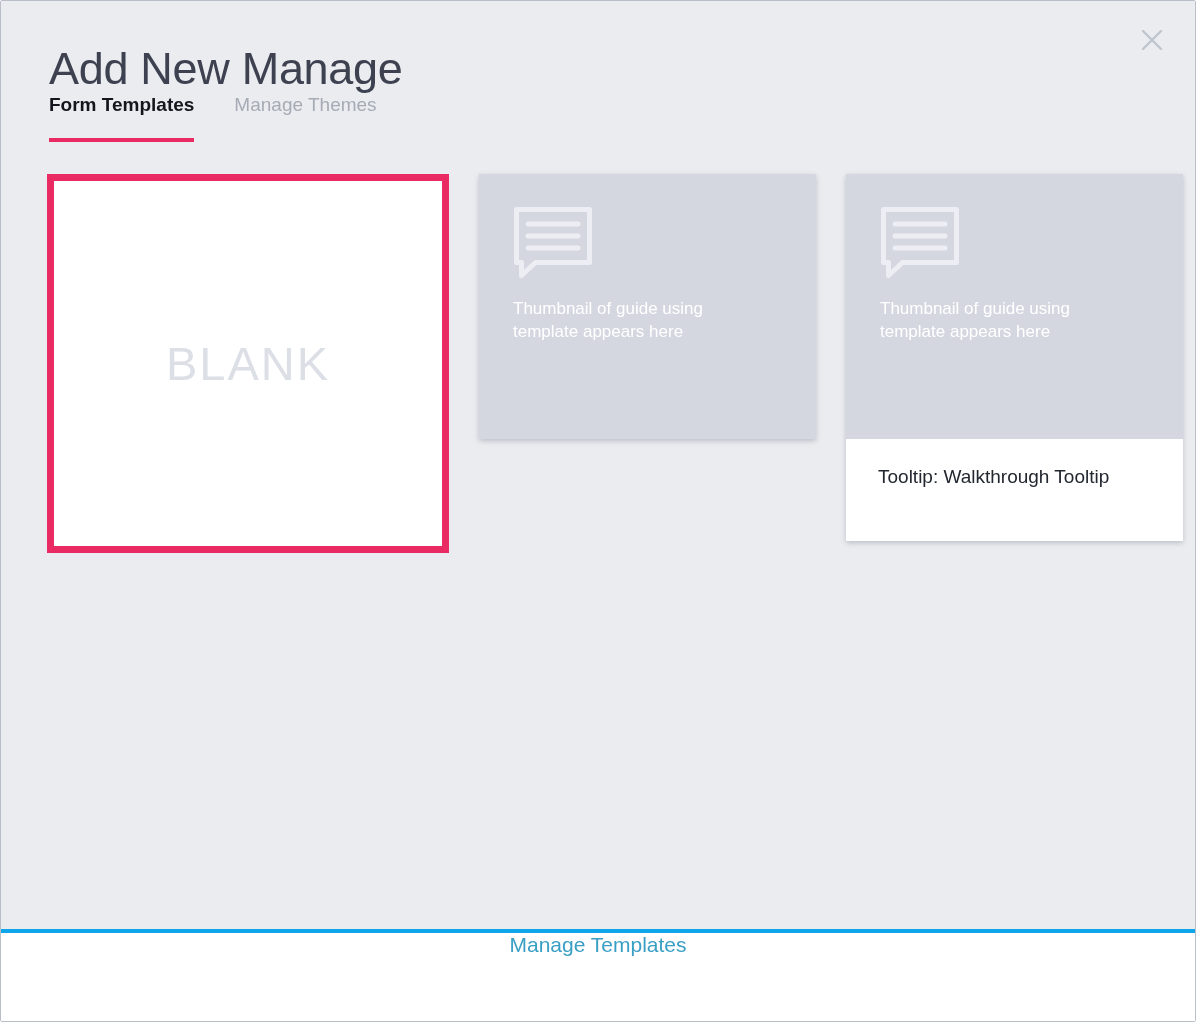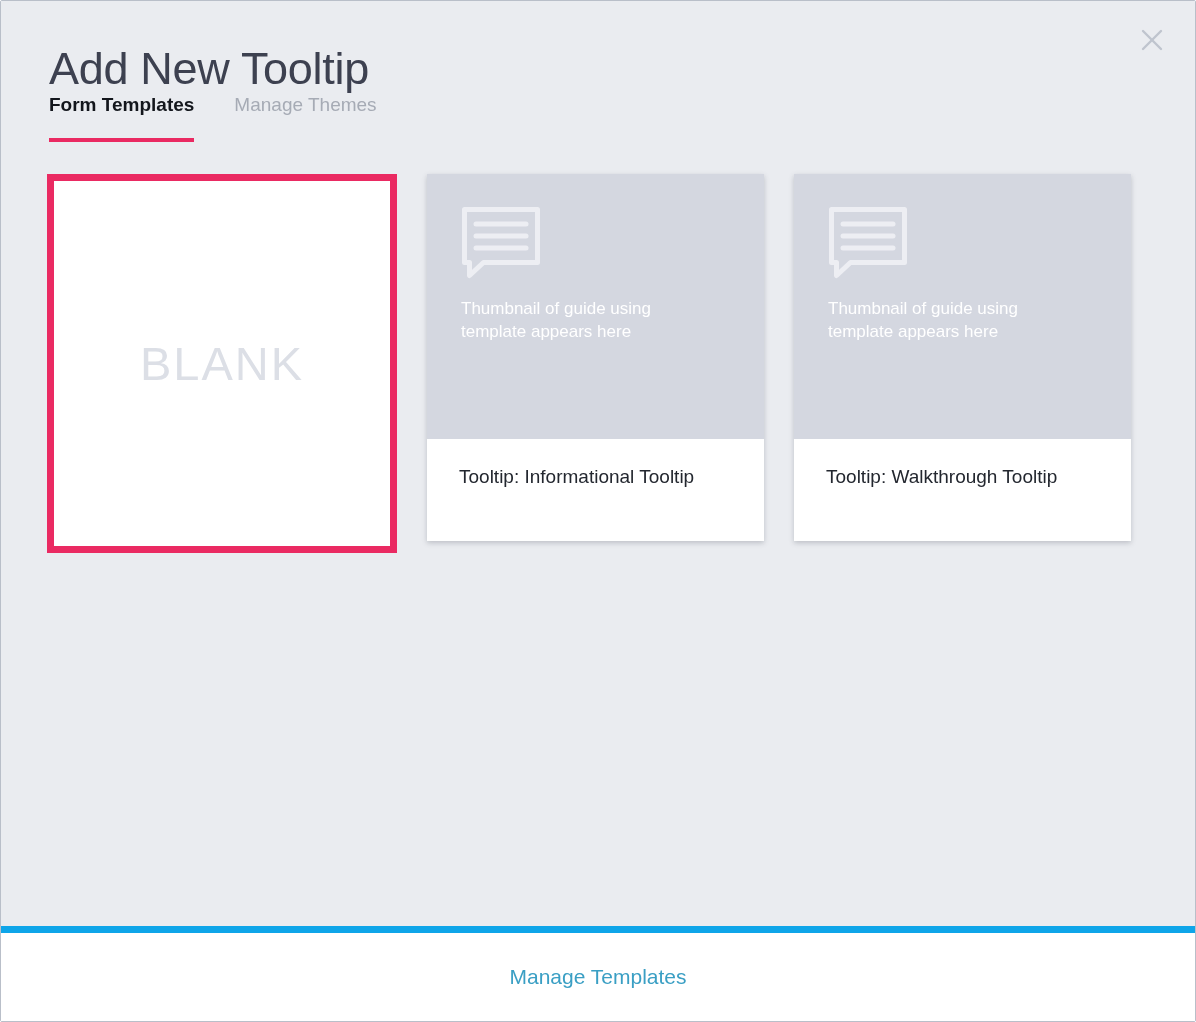--- a/index.html
+++ b/index.html
@@ -97,21 +97,21 @@
   .template-grid {
     display: flex;
     gap: 30px;
     margin-top: 32px;
     align-items: flex-start;
   }
 
   
   .blank-card {
     box-sizing: border-box;
-    width: 350px;
+    width: 402px;
     height: 379px;
     background: #ffffff;
     border: 7px solid #ea2a62;
     display: flex;
     align-items: center;
     justify-content: center;
     cursor: pointer;
     flex: 0 0 auto;
   }
   .blank-label {
@@ -162,23 +162,23 @@
     color: #23272f;
     font-weight: 400;
     line-height: 1.3;
   }
 
   
   .dialog-footer {
     flex: 0 0 auto;
     height: 88px;
     background: #ffffff;
-    border-top: 7px solid #0ea5e9;
-    display: flex;
-    align-items: center;
+    border-top: 4px solid #0ea5e9;
+    display: flex;
+    align-items: flex-start;
     justify-content: center;
   }
   .manage-link {
     font-size: 21px;
     color: #3a9fc4;
     text-decoration: none;
     cursor: pointer;
     font-weight: 400;
   }
 </style>
@@ -191,21 +191,21 @@
     <span>
       <svg width="26" height="26" viewBox="0 0 26 26" aria-hidden="true">
         <line x1="4" y1="4" x2="22" y2="22" stroke="#bfc4ce" stroke-width="2.4" stroke-linecap="round"></line>
         <line x1="22" y1="4" x2="4" y2="22" stroke="#bfc4ce" stroke-width="2.4" stroke-linecap="round"></line>
       </svg>
     </span>
   </button>
 
   <div class="dialog-body">
 
-    <h1 class="page-title">Add New Tooltip</h1>
+    <h1 class="page-title">Add New Manage</h1>
 
     <div class="tabs">
       <div class="tab active">Form Templates</div>
       <div class="tab">Manage Themes</div>
     </div>
 
     <div class="template-grid">
 
       <div class="blank-card">
         <span class="blank-label">BLANK</span>
@@ -215,23 +215,20 @@
         <div class="tpl-thumb">
           <span class="bubble-icon">
             <svg width="80" height="74" viewBox="0 0 80 74" aria-hidden="true">
               <path d="M3.5 3.5 H76.5 V56.5 H22.5 L8.5 69.5 V56.5 H3.5 Z" fill="none" stroke="#edeef3" stroke-width="5" stroke-linejoin="round" stroke-linecap="round"></path>
               <line x1="15" y1="18" x2="65" y2="18" stroke="#edeef3" stroke-width="5" stroke-linecap="round"></line>
               <line x1="15" y1="30" x2="65" y2="30" stroke="#edeef3" stroke-width="5" stroke-linecap="round"></line>
               <line x1="15" y1="42" x2="65" y2="42" stroke="#edeef3" stroke-width="5" stroke-linecap="round"></line>
             </svg>
           </span>
           <div class="tpl-thumb-text">Thumbnail of guide using template appears here</div>
-        </div>
-        <div class="tpl-footer">
-          <div class="tpl-name">Tooltip: Informational Tooltip</div>
         </div>
       </div>
 
       <div class="tpl-card">
         <div class="tpl-thumb">
           <span class="bubble-icon">
             <svg width="80" height="74" viewBox="0 0 80 74" aria-hidden="true">
               <path d="M3.5 3.5 H76.5 V56.5 H22.5 L8.5 69.5 V56.5 H3.5 Z" fill="none" stroke="#edeef3" stroke-width="5" stroke-linejoin="round" stroke-linecap="round"></path>
               <line x1="15" y1="18" x2="65" y2="18" stroke="#edeef3" stroke-width="5" stroke-linecap="round"></line>
               <line x1="15" y1="30" x2="65" y2="30" stroke="#edeef3" stroke-width="5" stroke-linecap="round"></line>

